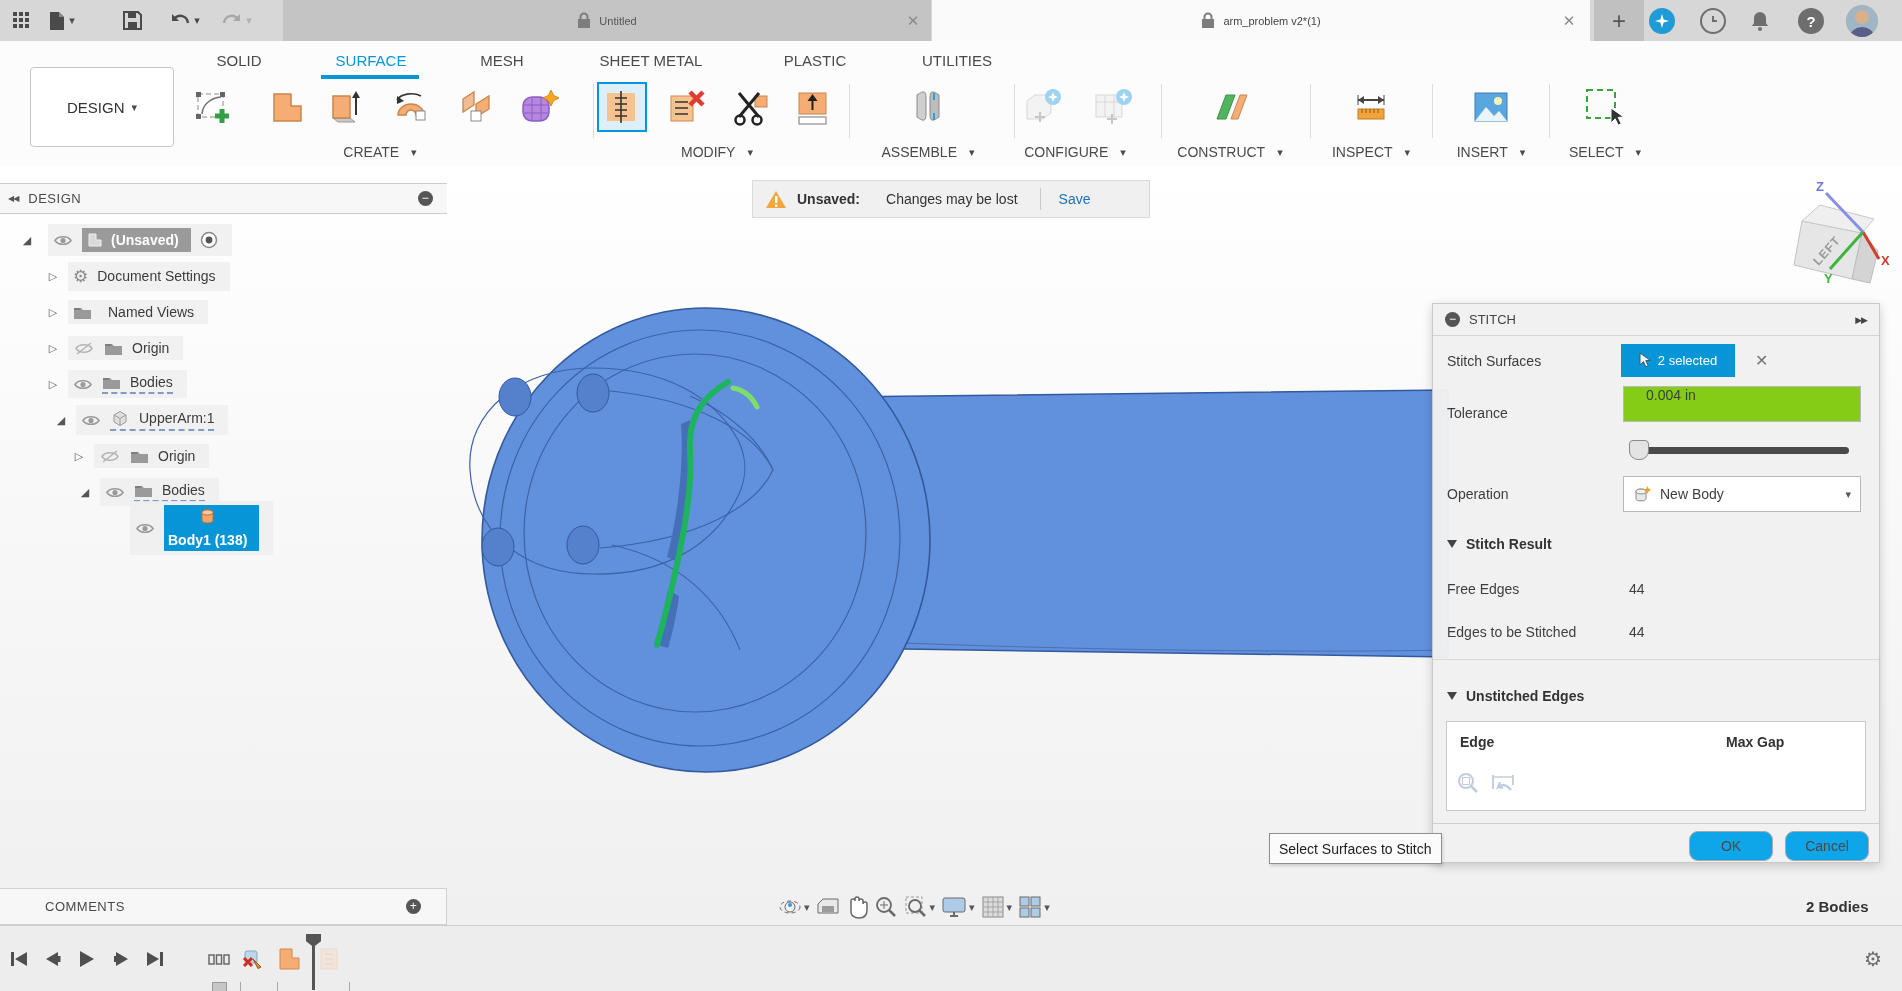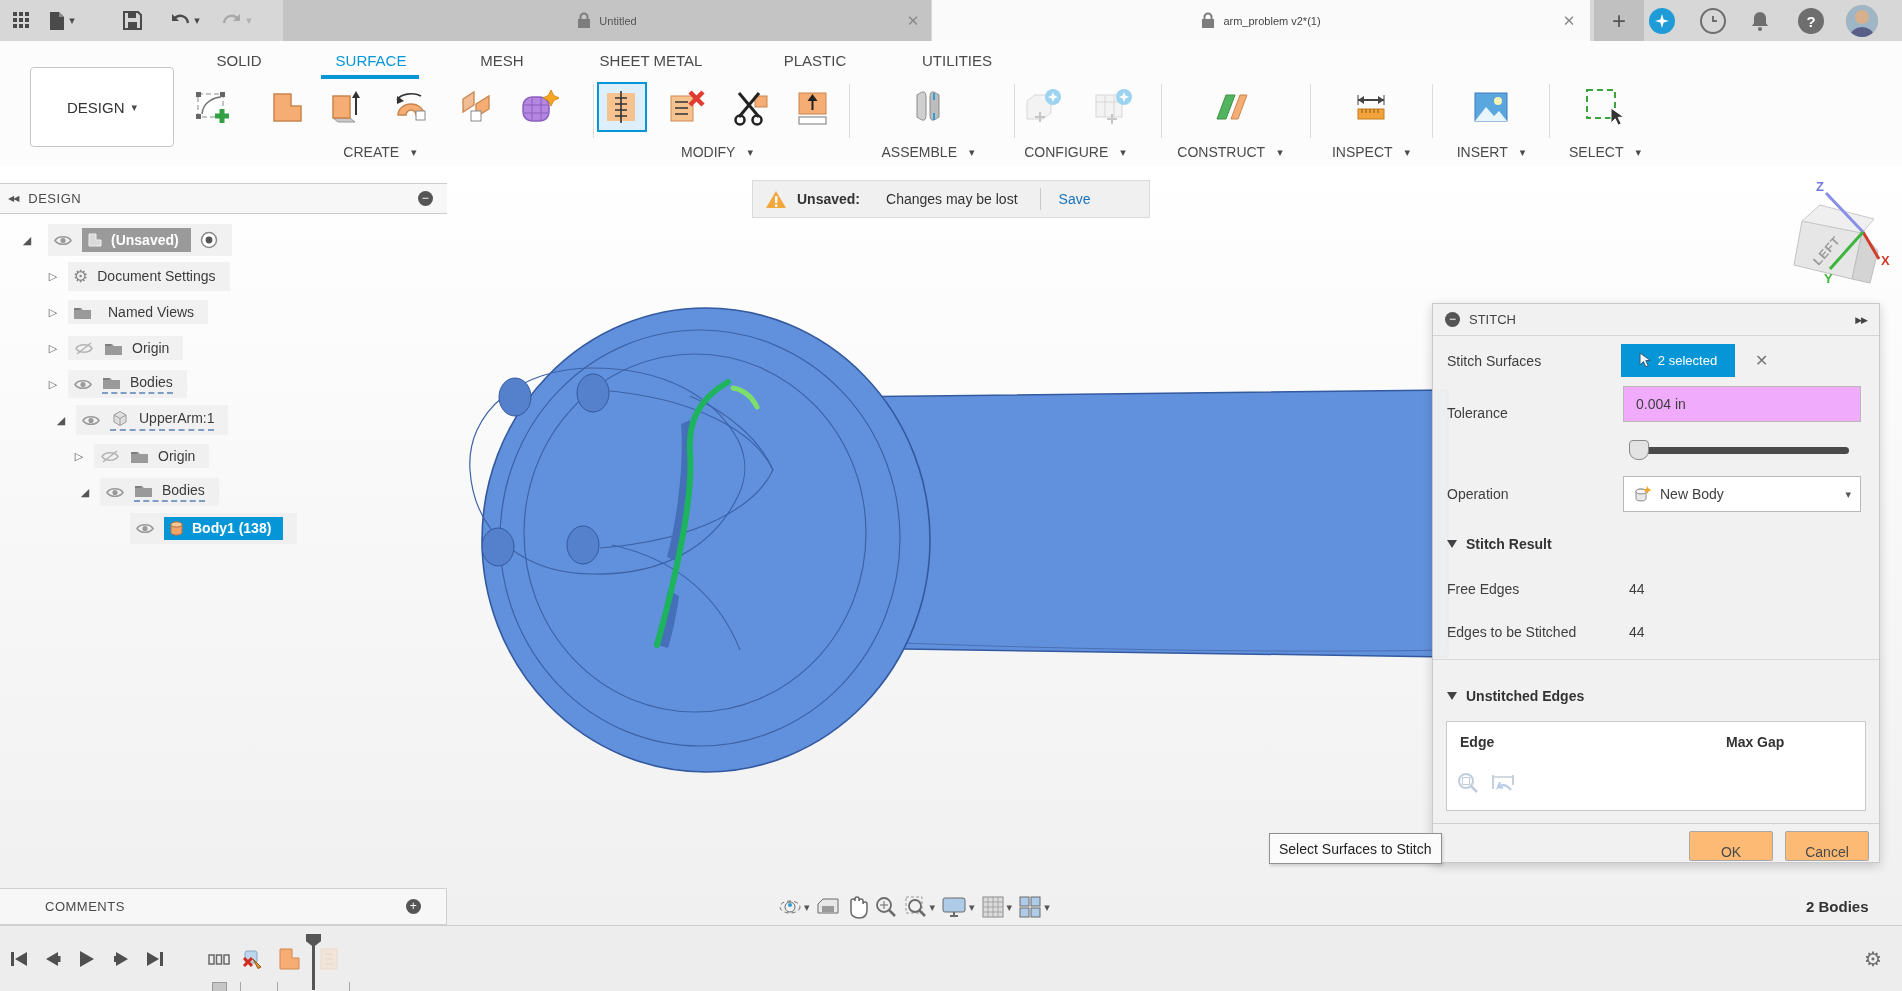--- a/index.html
+++ b/index.html
@@ -35,34 +35,34 @@
   
   .unsaved{position:absolute;left:752px;top:180px;width:396px;height:36px;background:#f0f0f0;border:1px solid #dadada;display:flex;align-items:center;font-size:14px;color:#333;}
   .save-link{color:#1a73be;cursor:pointer;}
 
   
   .browser{position:absolute;left:0;top:183px;width:447px;}
   .b-head{height:29px;background:rgba(246,246,246,.92);border-bottom:1px solid #ccc;border-top:1px solid #ccc;display:flex;align-items:center;font-size:13px;color:#4a4a4a;letter-spacing:.5px;}
   .b-row{position:absolute;height:34px;display:flex;align-items:center;font-size:14px;color:#3c3c3c;white-space:nowrap;cursor:pointer;}
   .strip{display:inline-flex;align-items:center;gap:9px;background:rgba(238,238,238,.85);padding:4px 14px 4px 5px;}
   .chip-grey{display:inline-flex;align-items:center;gap:7px;background:#9a9a9a;color:#fff;font-weight:bold;padding:3px 12px 3px 4px;}
-  .chip-blue{display:inline-flex;align-items:center;gap:7px;background:#0696d7;color:#fff;font-weight:bold;padding:3px 12px 3px 4px;}
+  .chip-blue{display:inline-flex;align-items:center;gap:7px;background:#0696d7;color:#fff;font-weight:bold;padding:3px 12px 3px 4px;flex-direction:column;}
   .tri{font-size:11px;color:#555;width:14px;text-align:center;}
   .dashed-under{border-bottom:2px dashed #7f9dc4;padding-bottom:2px;}
   .circle-ctl{width:15px;height:15px;border-radius:50%;background:#555;color:#fff;font-size:12px;line-height:15px;text-align:center;}
 
   
   .dialog{position:absolute;left:1432px;top:303px;width:446px;height:558px;background:rgba(241,241,241,.97);border:1px solid #c9c9c9;box-shadow:0 3px 10px rgba(0,0,0,.18);font-size:14px;color:#3e3e3e;}
   .d-head{position:relative;height:31px;border-bottom:1px solid #d5d5d5;display:flex;align-items:center;padding:0 12px;gap:9px;color:#444;font-size:13px;}
   .d-label{position:absolute;left:14px;}
   .sel-btn{position:absolute;left:188px;top:40px;width:114px;height:33px;background:#0696d7;color:#fff;font-size:13px;display:flex;align-items:center;justify-content:center;gap:7px;cursor:pointer;}
-  .d-input{position:absolute;left:190px;top:82px;width:238px;height:36px;background:#f0abfc;border:1px solid #b9b9b9;box-sizing:border-box;display:flex;align-items:center;padding-left:12px;cursor:text;}
+  .d-input{position:absolute;left:190px;top:82px;width:238px;height:36px;background:#84cc16;border:1px solid #b9b9b9;box-sizing:border-box;display:flex;padding-left:22px;cursor:text;}
   .d-drop{position:absolute;left:190px;top:172px;width:238px;height:36px;background:#fff;border:1px solid #b9b9b9;box-sizing:border-box;display:flex;align-items:center;gap:8px;padding:0 9px;cursor:pointer;}
   .d-sect{position:absolute;font-weight:bold;color:#333;display:flex;gap:9px;align-items:center;cursor:pointer;}
-  .d-btn{position:absolute;top:527px;height:28px;background:#fdba74;border:1px solid #a8a8a8;border-radius:2px;color:#4a4a4a;font-size:14px;display:flex;align-items:flex-end;justify-content:center;cursor:pointer;}
+  .d-btn{position:absolute;top:527px;height:28px;background:#0ea5e9;border:1px solid #a8a8a8;border-radius:9px;color:#4a4a4a;font-size:14px;display:flex;align-items:center;justify-content:center;cursor:pointer;}
   .etable{position:absolute;left:13px;top:417px;width:420px;height:90px;background:#fff;border:1px solid #c9c9c9;box-sizing:border-box;}
 
   .tooltip{position:absolute;left:1269px;top:833px;height:29px;background:#fbfbfb;border:1px solid #909090;box-shadow:1px 2px 3px rgba(0,0,0,.15);display:flex;align-items:center;padding:0 9px;font-size:14px;color:#222;}
 
   
   .comments{position:absolute;left:0;top:888px;width:447px;height:37px;background:#f7f7f7;border:1px solid #d0d0d0;border-left:none;box-sizing:border-box;display:flex;align-items:center;font-size:13px;color:#4a4a4a;letter-spacing:.5px;}
   .dock{position:absolute;left:0;top:925px;width:1902px;height:66px;background:#ededed;border-top:1px solid #cfcfcf;}
   .pb{position:absolute;top:20px;width:26px;height:26px;display:flex;align-items:center;justify-content:center;cursor:pointer;}
   .tick{position:absolute;top:56px;width:1px;height:9px;background:#a8a8a8;}
 

